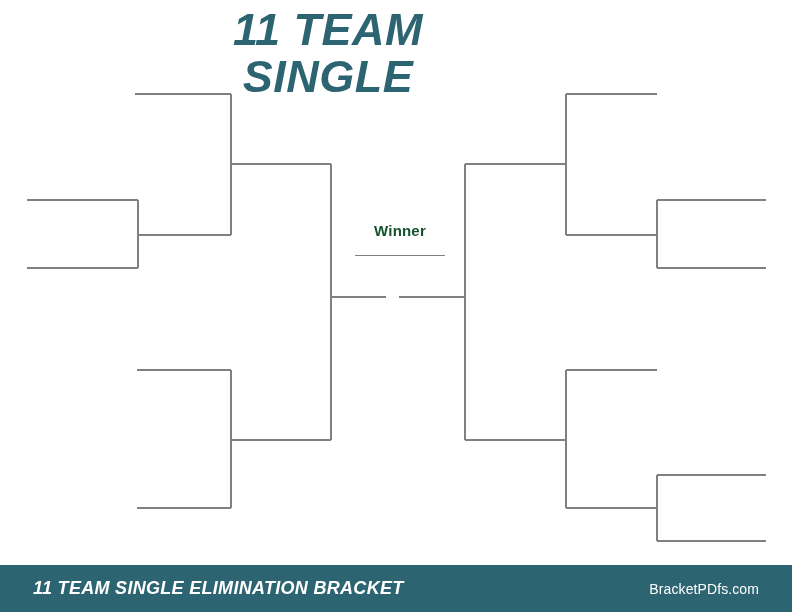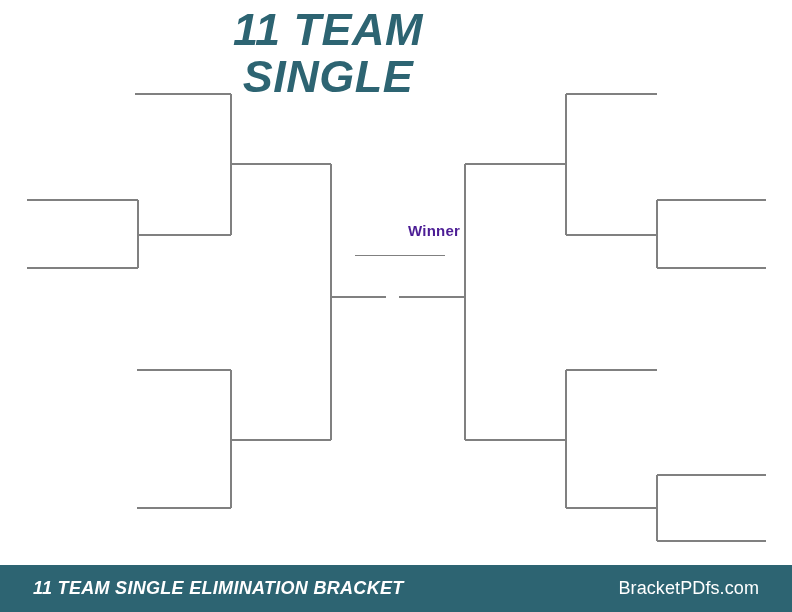--- a/index.html
+++ b/index.html
@@ -97,21 +97,21 @@
     font-family: "Liberation Sans", sans-serif;
     font-weight: bold;
     font-style: italic;
     font-size: 18px;
     letter-spacing: 0.3px;
     color: #ffffff;
   }
   #footer-right {
     font-family: "Liberation Sans", sans-serif;
     font-weight: normal;
-    font-size: 18px;
+    font-size: 14px;
     letter-spacing: 0.1px;
     color: #ffffff;
   }
 </style>
 </head>
 <body>
 
 <div id="page" style="background: rgb(255, 255, 255);">
 
   <div id="title-block">
@@ -147,21 +147,21 @@
         <line x1="566" y1="370" x2="566" y2="508" stroke="#808080" stroke-width="1.4"></line>
         <line x1="566" y1="370" x2="657" y2="370" stroke="#808080" stroke-width="1.4"></line>
         <line x1="566" y1="508" x2="657" y2="508" stroke="#808080" stroke-width="1.4"></line>
         <line x1="657" y1="475" x2="766" y2="475" stroke="#808080" stroke-width="1.4"></line>
         <line x1="657" y1="475" x2="657" y2="541" stroke="#808080" stroke-width="1.4"></line>
         <line x1="657" y1="541" x2="766" y2="541" stroke="#808080" stroke-width="1.4"></line>
       </g>
   </svg>
 
   <div id="winner-block">
-    <span id="winner-label" style="color: #4c1d95; text-align: right;">Winner</span>
+    <span id="winner-label" style="color: #14532d;">Winner</span>
     <span id="winner-slot-line"></span>
   </div>
 
   <div id="footer-bar" style="background: rgb(45, 100, 114);">
     <span id="footer-left" style="color: rgb(255, 255, 255);">11 TEAM SINGLE ELIMINATION BRACKET</span>
     <span id="footer-right" style="color: rgb(255, 255, 255);">BracketPDfs.com</span>
   </div>
 
 </div>
 

